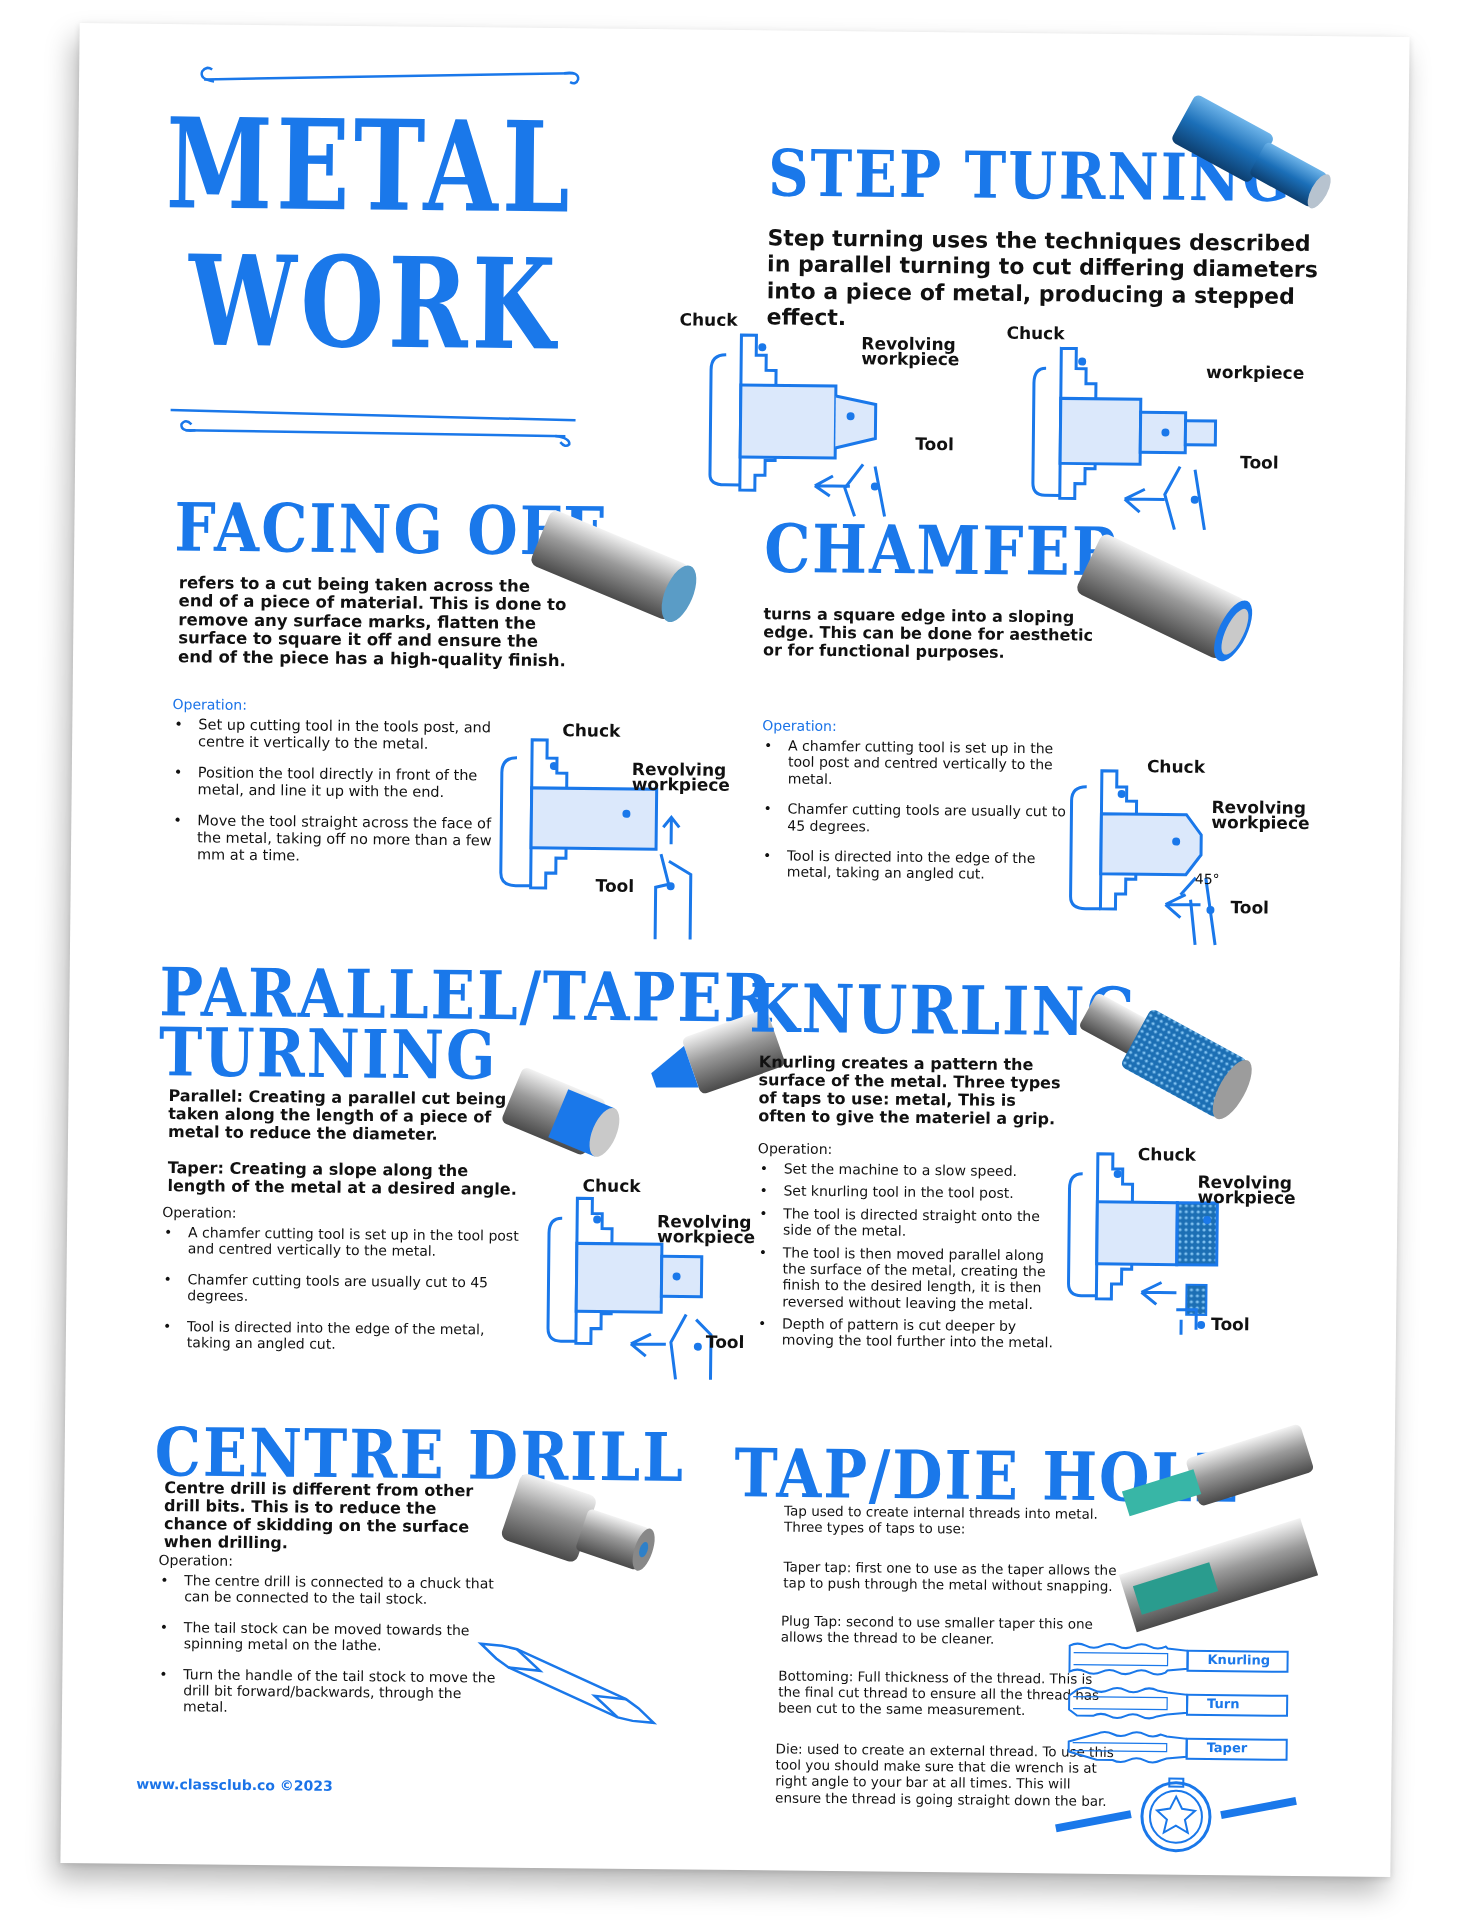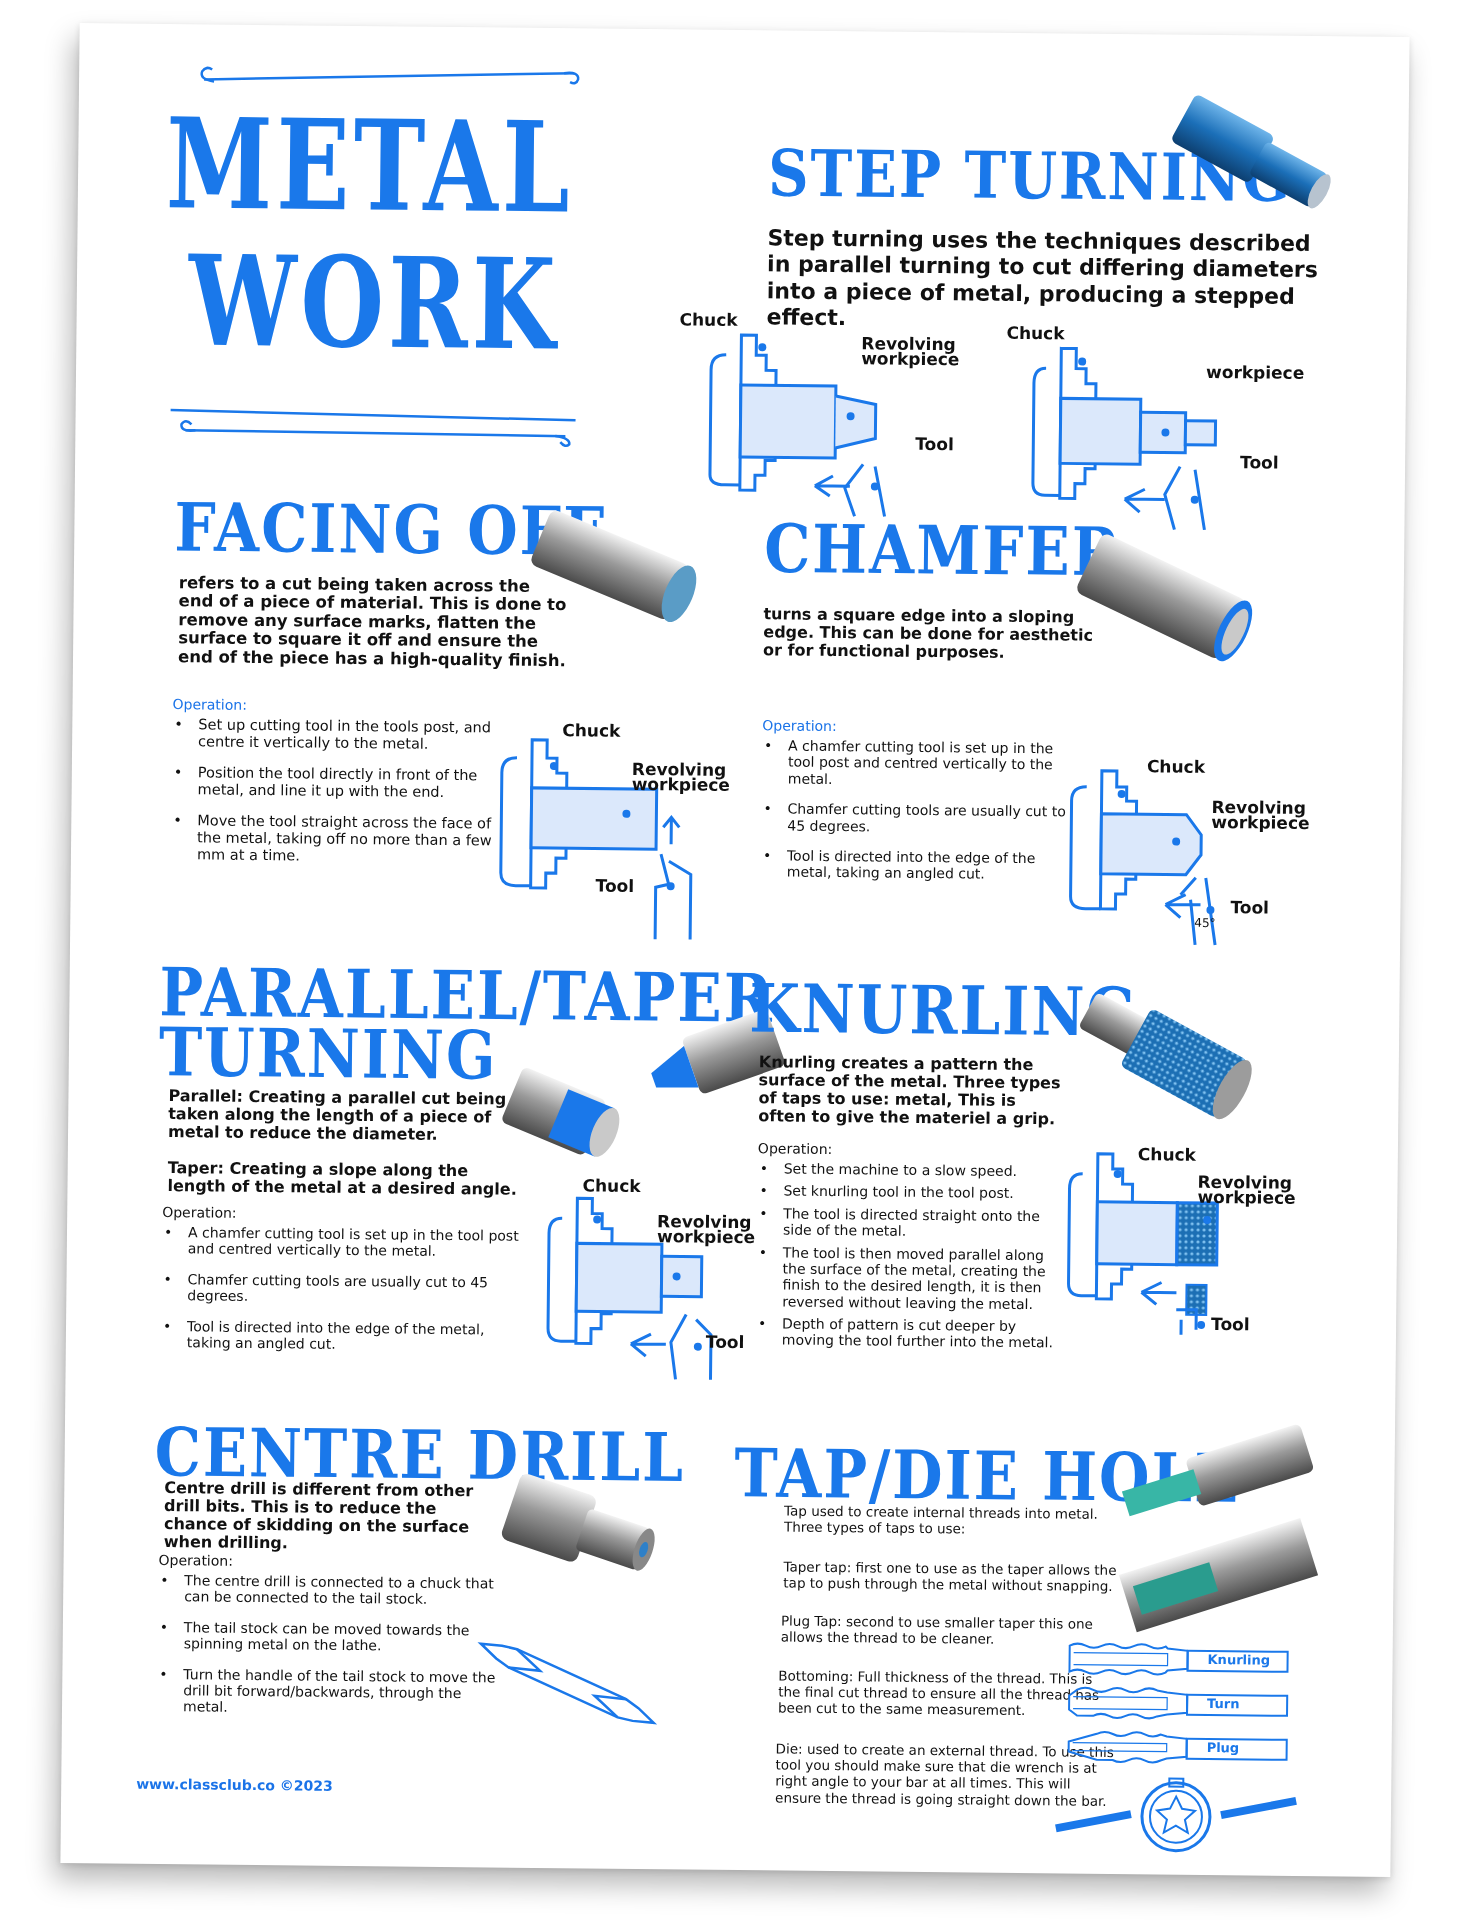--- a/index.html
+++ b/index.html
@@ -159,21 +159,21 @@
     <path d="M40 2 L55 2 L55 18 L65 18 L65 32 L75 32 L75 45 L75 110 L65 110 L65 125 L55 125 L55 140 L40 140 Z" stroke="#1a78ea" stroke-width="3" fill="none"></path>
     <path d="M40 45 L125 45 L140 65 L140 85 L125 105 L40 105 Z" fill="#dbe8fb" stroke="#1a78ea" stroke-width="3"></path>
     <path d="M125 125 L105 135 M105 135 L120 148 M105 135 L140 135" stroke="#1a78ea" stroke-width="3" fill="none"></path>
     <path d="M135 108 L120 125 M145 108 L155 175 M130 130 L135 175" stroke="#1a78ea" stroke-width="3" fill="none"></path>
     <circle cx="60" cy="25" r="4" fill="#1a78ea"></circle>
     <circle cx="115" cy="72" r="4" fill="#1a78ea"></circle>
     <circle cx="150" cy="140" r="4" fill="#1a78ea"></circle>
   </svg>
   <div class="abs diag-label" style="left:1075px;top:725px">Chuck</div>
   <div class="abs diag-label" style="left:1140px;top:765px;width:100px">Revolving workpiece</div>
-  <div class="abs" style="left:1124px;top:881px;font-size:12px">45°</div>
+  <div class="abs" style="left:1124px;top:836px;font-size:14px">45°</div>
   <div class="abs diag-label" style="left:1160px;top:865px">Tool</div>
 
   <div class="abs h-sec" style="left:90px;top:935px;font-size:58px">PARALLEL/TAPER</div>
   <div class="abs h-sec" style="left:90px;top:995px;font-size:58px">TURNING</div>
   <svg class="abs" style="left:430px;top:975px" width="300" height="170">
     <g transform="rotate(22 60 110)">
       <rect x="10" y="80" width="90" height="60" rx="6" fill="url(#gsteel)"></rect>
       <rect x="60" y="84" width="50" height="52" fill="#1a78ea"></rect>
       <ellipse cx="110" cy="110" rx="12" ry="26" fill="#c9c9c9"></ellipse>
     </g>
@@ -306,21 +306,21 @@
         <path d="M6 11 L100 11 L100 23 L6 23" stroke="#1a78ea" stroke-width="1.2" fill="none"></path>
       </svg>
       <span style="position:absolute;left:140px;top:9px;font-size:13px;font-weight:bold;color:#1a78ea">Turn</span>
     </div>
     <div style="position:relative;height:34px">
       <svg width="225" height="34" style="position:absolute;left:0;top:0">
         <path d="M2 12 L30 4 Q38 0 46 4 T62 4 T78 4 T94 4 L100 6 L120 8 L120 26 L100 28 L94 30 Q86 34 78 30 T62 30 T46 30 L30 30 L2 22 Z" fill="none" stroke="#1a78ea" stroke-width="2"></path>
         <rect x="120" y="8" width="100" height="20" fill="none" stroke="#1a78ea" stroke-width="2"></rect>
         <path d="M6 13 L100 13 L100 21 L6 21" stroke="#1a78ea" stroke-width="1.2" fill="none"></path>
       </svg>
-      <span style="position:absolute;left:140px;top:9px;font-size:13px;font-weight:bold;color:#1a78ea">Plug</span>
+      <span style="position:absolute;left:140px;top:9px;font-size:13px;font-weight:bold;color:#1a78ea">Taper</span>
     </div>
   </div>
   <svg class="abs" style="left:990px;top:1740px" width="250" height="80">
     <path d="M5 55 L80 40 M170 40 L245 25" stroke="#1a78ea" stroke-width="8" fill="none"></path>
     <circle cx="125" cy="42" r="34" fill="none" stroke="#1a78ea" stroke-width="3"></circle>
     <circle cx="125" cy="42" r="26" fill="none" stroke="#1a78ea" stroke-width="2"></circle>
     <path d="M125 22 L131 34 L144 36 L134 45 L137 58 L125 51 L113 58 L116 45 L106 36 L119 34 Z" fill="none" stroke="#1a78ea" stroke-width="2"></path>
     <rect x="118" y="4" width="14" height="8" fill="none" stroke="#1a78ea" stroke-width="2"></rect>
   </svg>
 

